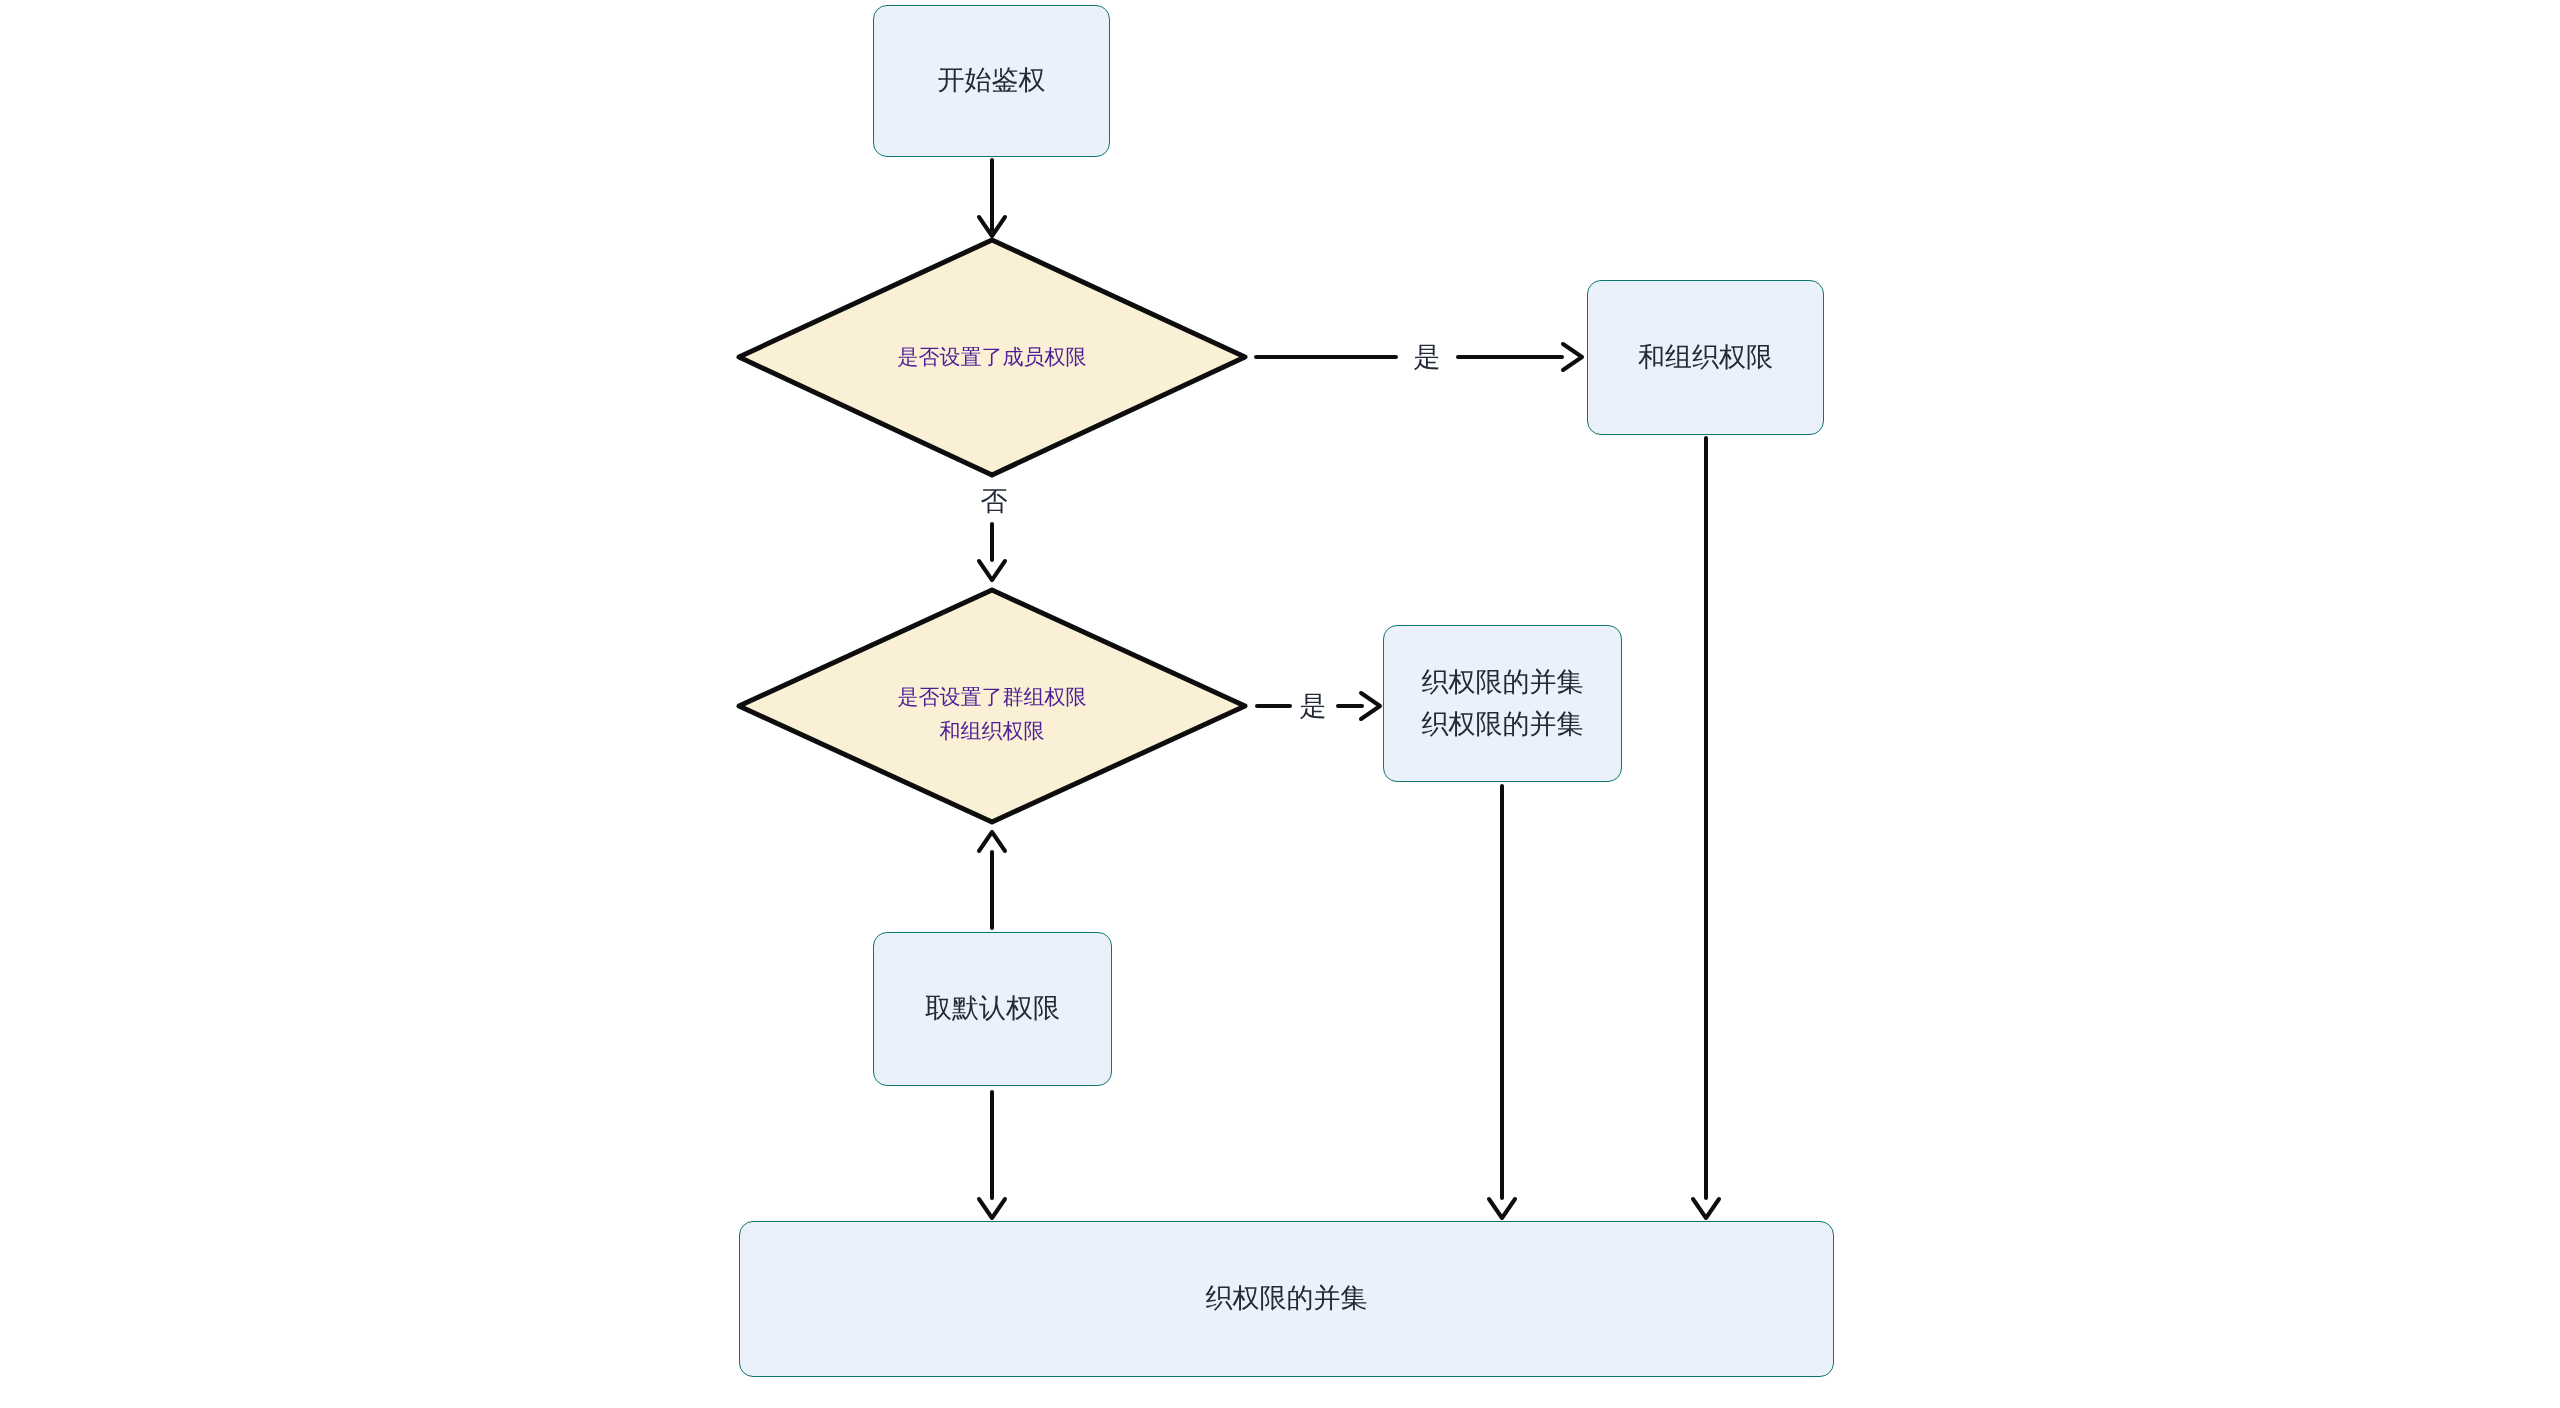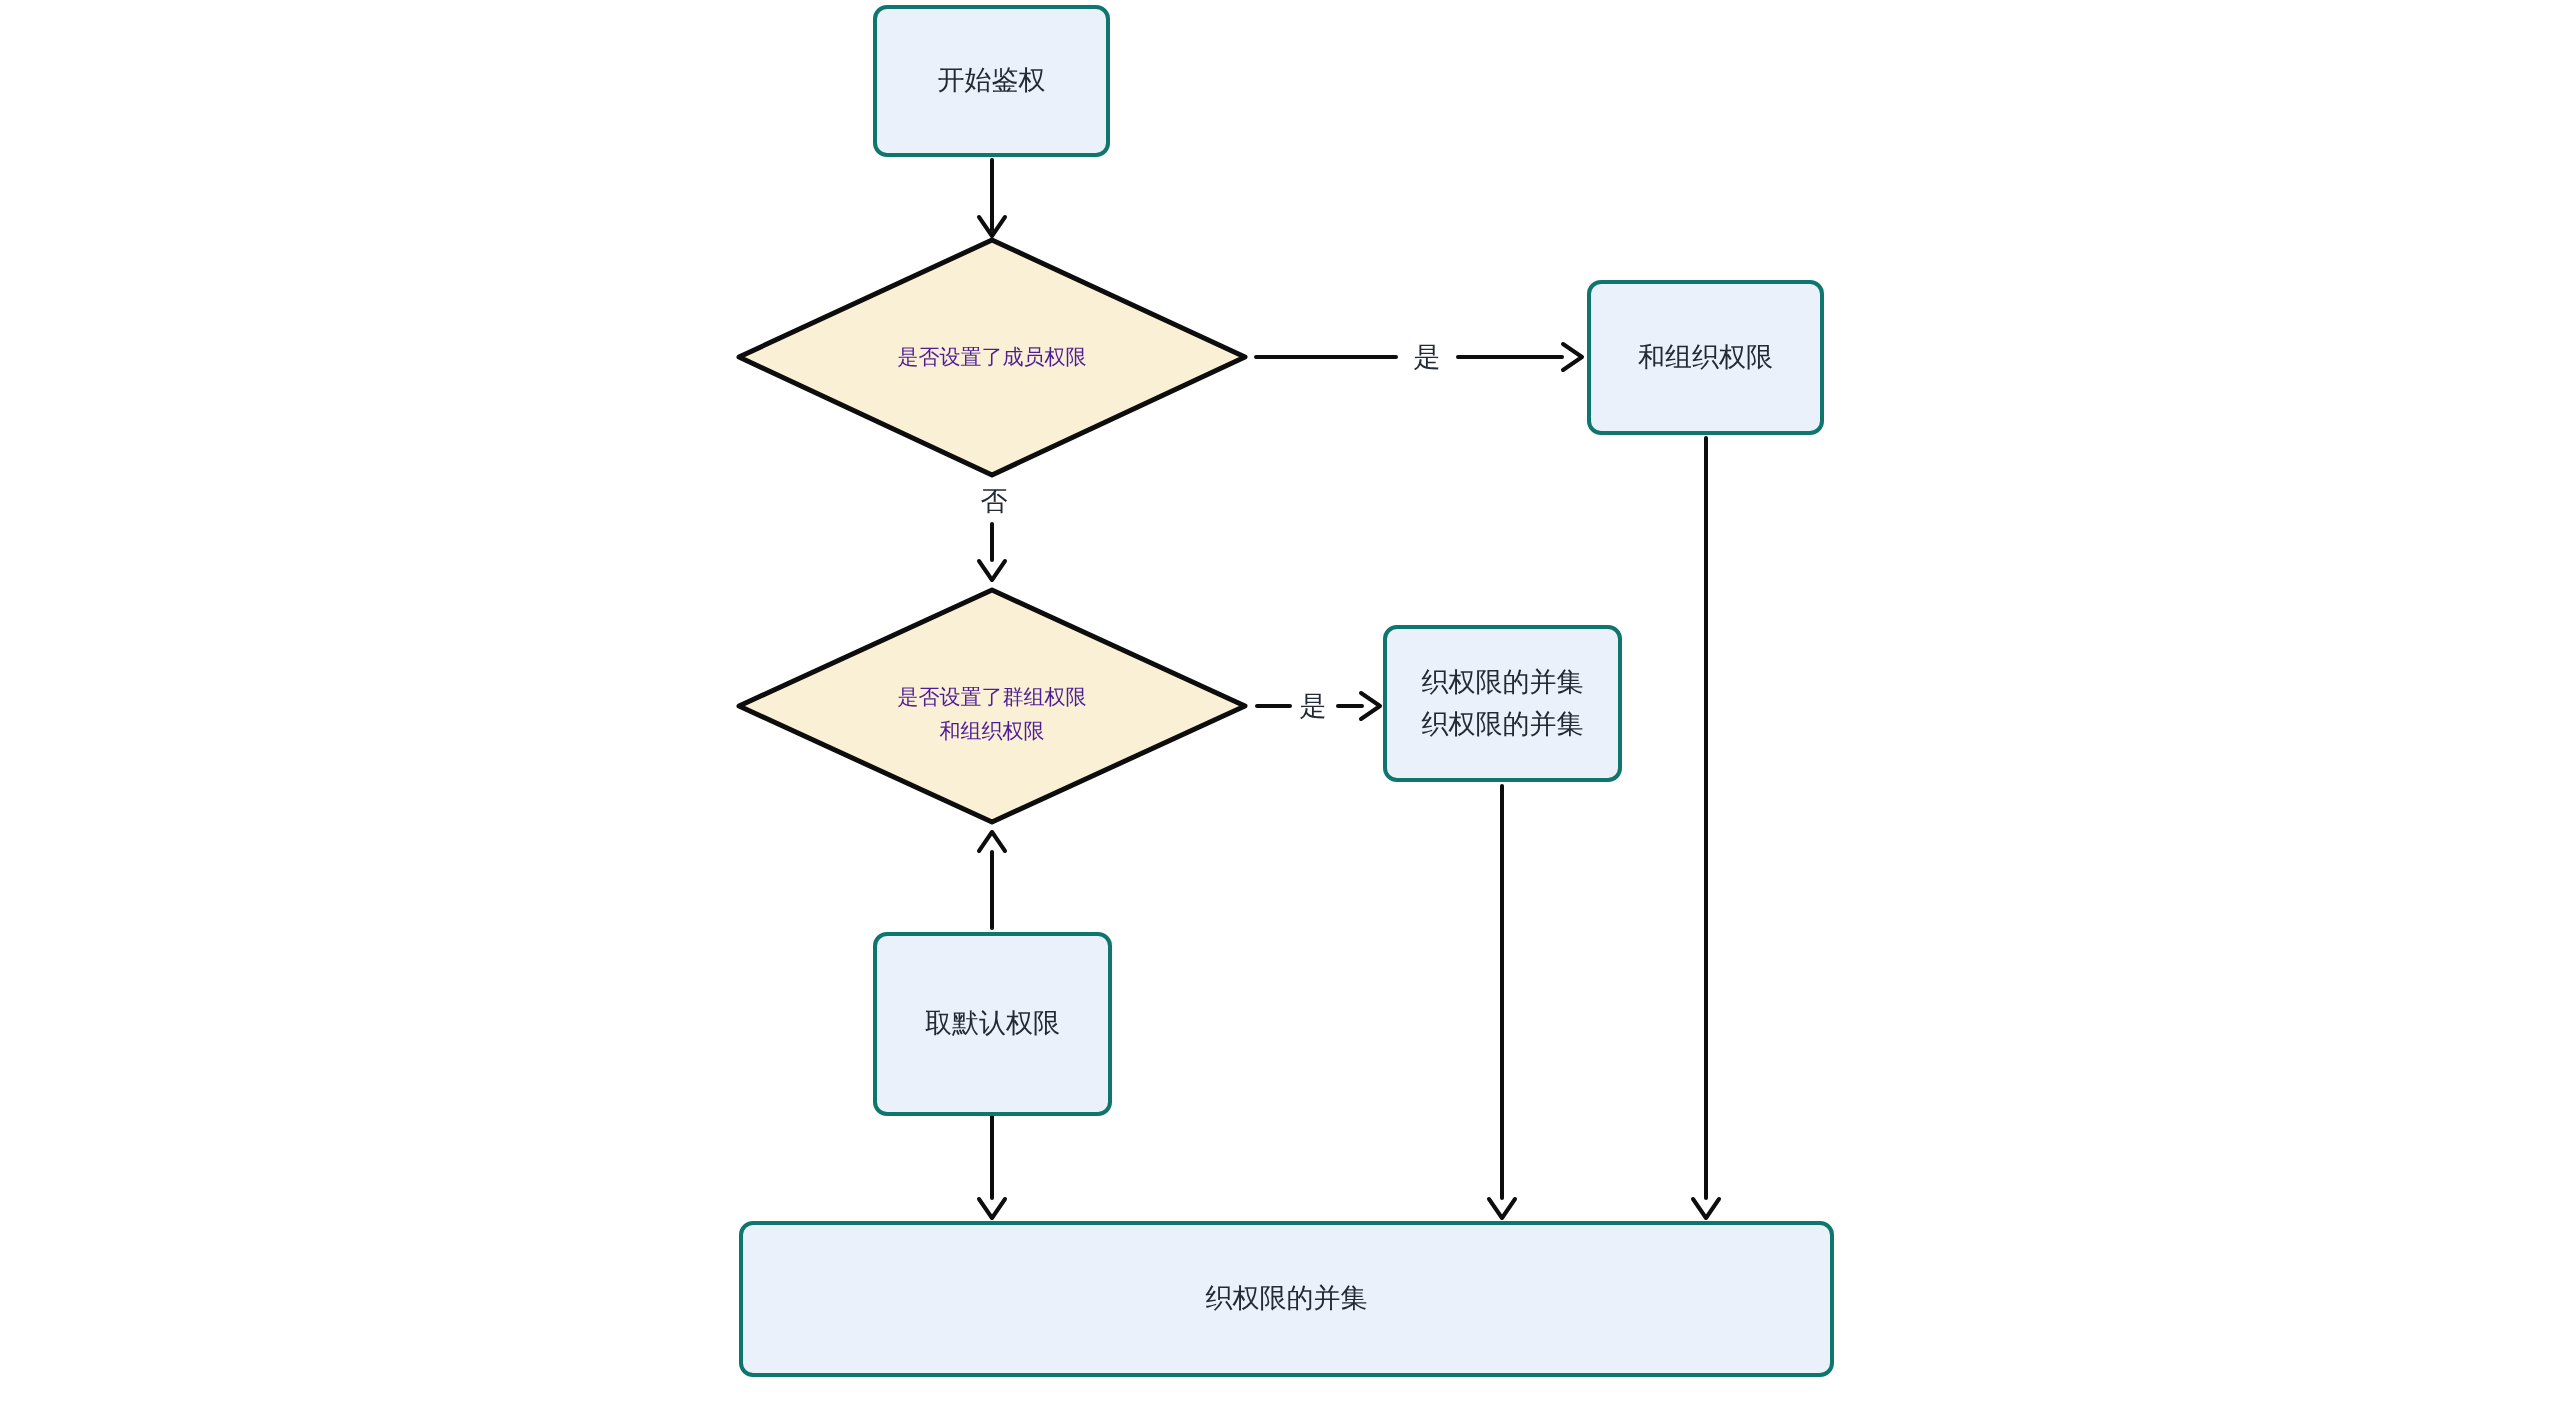--- a/index.html
+++ b/index.html
@@ -9,21 +9,21 @@
     background:#ffffff;
     font-family:"Liberation Sans","DejaVu Sans",sans-serif;
     color:#222A35;
     overflow:hidden;
   }
   .layer{position:absolute;left:0;top:0;}
   .node{
     position:absolute;
     display:flex;flex-direction:column;align-items:center;justify-content:center;
     background:#EBF1FA;
-    border:4px solid #0f766e;
+    border:1px solid #0f766e;
     border-radius:14px;
     box-sizing:border-box;
     font-size:27px;
     line-height:1.55;
     text-align:center;
     color:#222A35;
   }
   .diamond-label{
     position:absolute;
     transform:translate(-50%,-50%);
@@ -86,21 +86,21 @@
 
   <div class="node" style="left:1587px;top:280px;width:237px;height:155px;">
     <span>和组织权限</span>
   </div>
 
   <div class="node" style="left:1383px;top:625px;width:239px;height:157px;">
     <span>织权限的并集</span>
     <span>织权限的并集</span>
   </div>
 
-  <div class="node" style="left:873px;top:932px;width:239px;height:184px;">
+  <div class="node" style="left:873px;top:932px;width:239px;height:154px;">
     <span>取默认权限</span>
   </div>
 
   <div class="node" style="left:739px;top:1221px;width:1095px;height:156px;">
     <span>织权限的并集</span>
   </div>
 
   <div class="diamond-label" style="left:992px;top:357px;">
     <span>是否设置了成员权限</span>
   </div>

